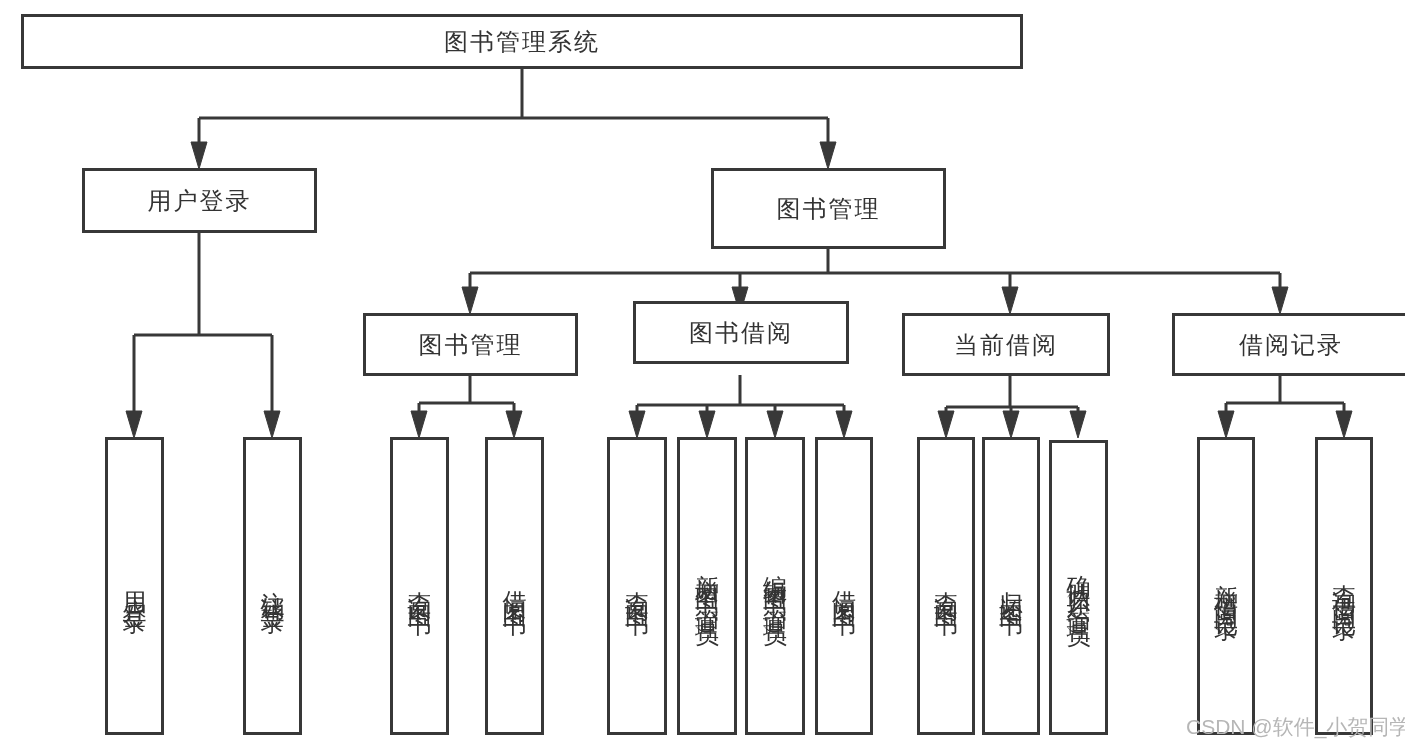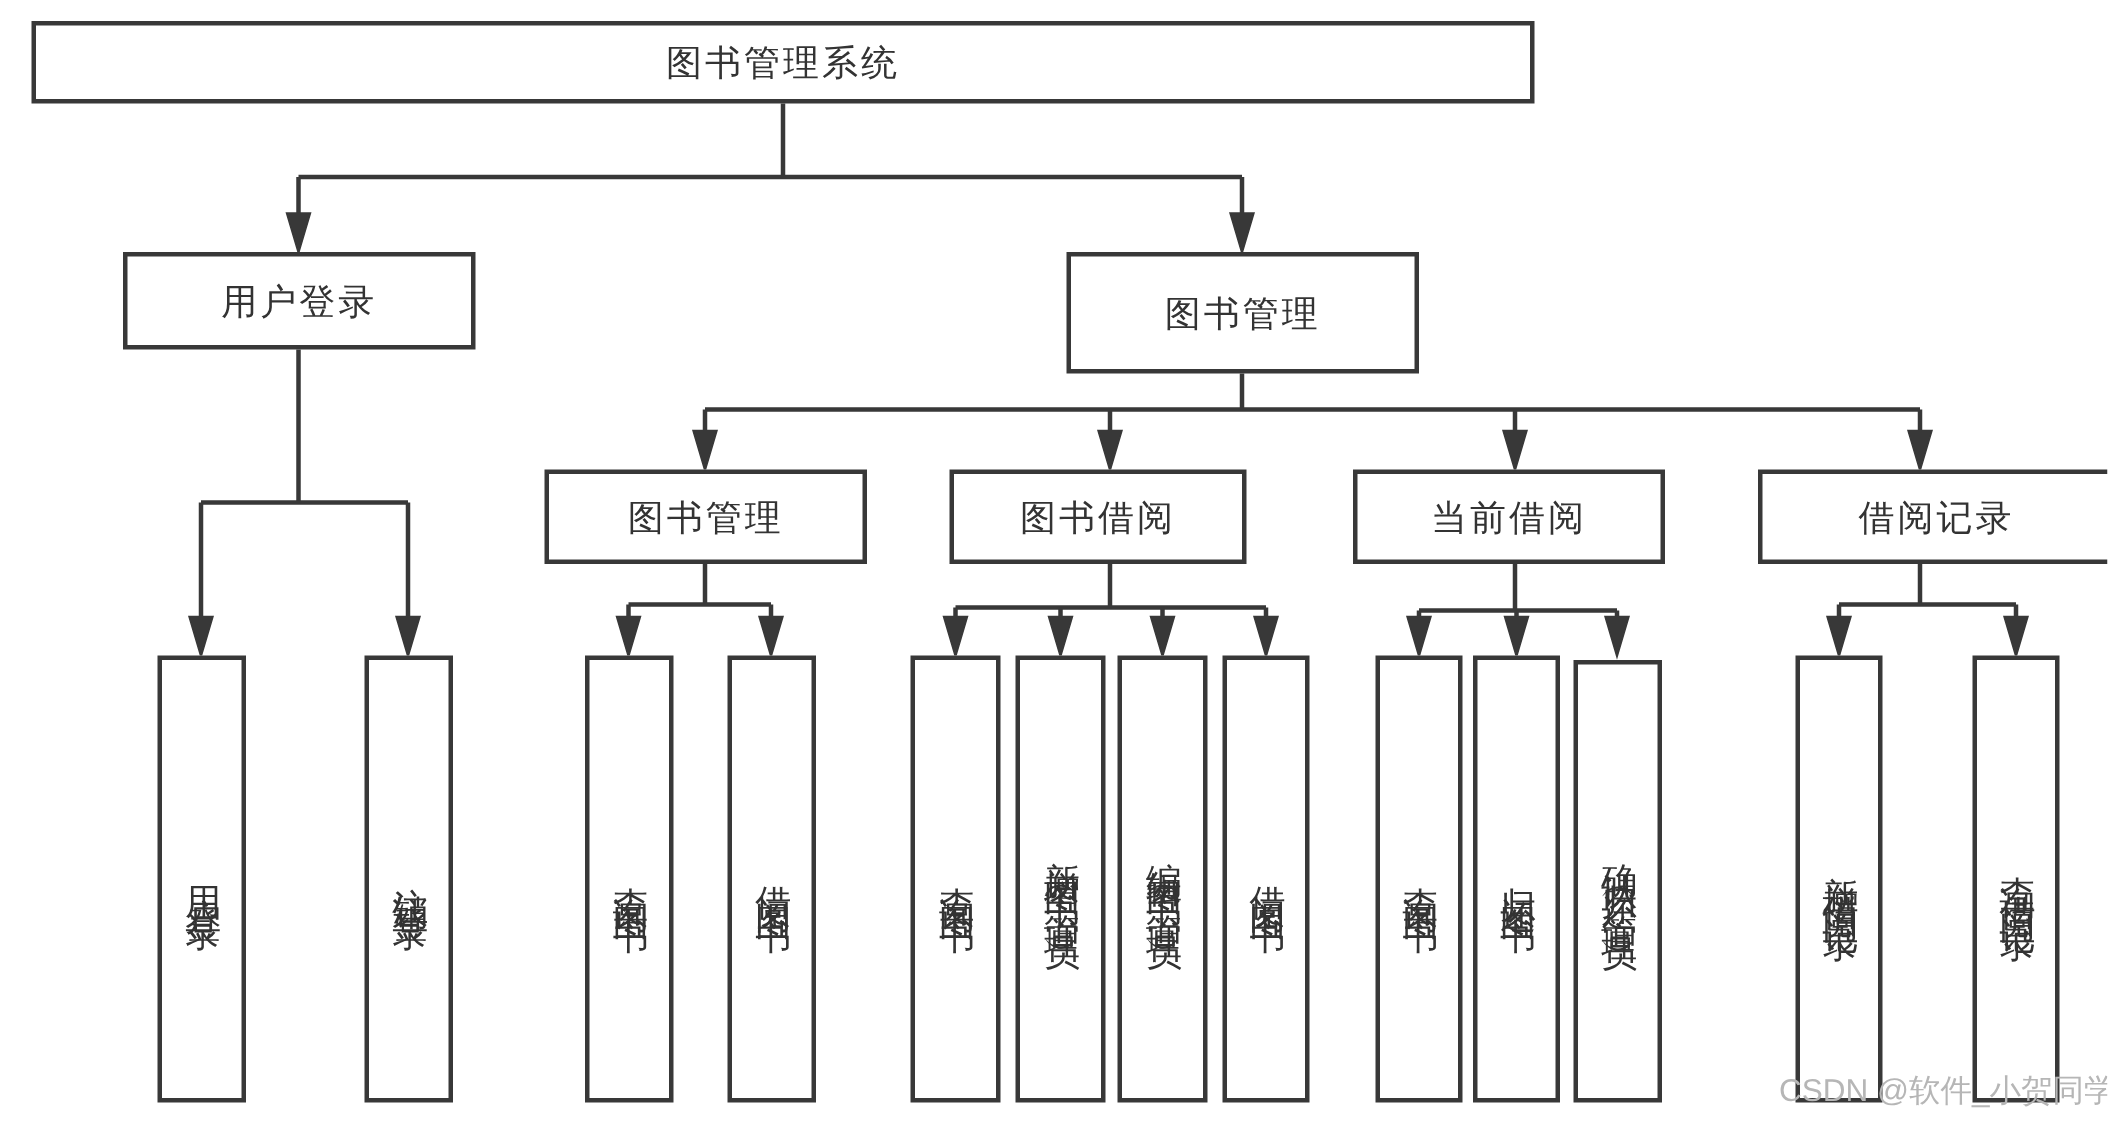--- a/index.html
+++ b/index.html
@@ -107,21 +107,21 @@
   <div class="box h" style="left:82px; top:168px; width:235px; height:65px">
     <span>用户登录</span>
   </div>
   <div class="box h" style="left:711px; top:168px; width:235px; height:81px">
     <span>图书管理</span>
   </div>
 
   <div class="box h" style="left:363px; top:313px; width:215px; height:63px">
     <span>图书管理</span>
   </div>
-  <div class="box h" style="left:633px; top:313px; width:198px; height:63px">
+  <div class="box h" style="left:633px; top:301px; width:216px; height:63px">
     <span>图书借阅</span>
   </div>
   <div class="box h" style="left:902px; top:313px; width:208px; height:63px">
     <span>当前借阅</span>
   </div>
   <div class="box h" style="left:1172px; top:313px; width:238px; height:63px">
     <span>借阅记录</span>
   </div>
 
   <div class="box v" style="left:105px; top:437px; width:59px; height:298px">

